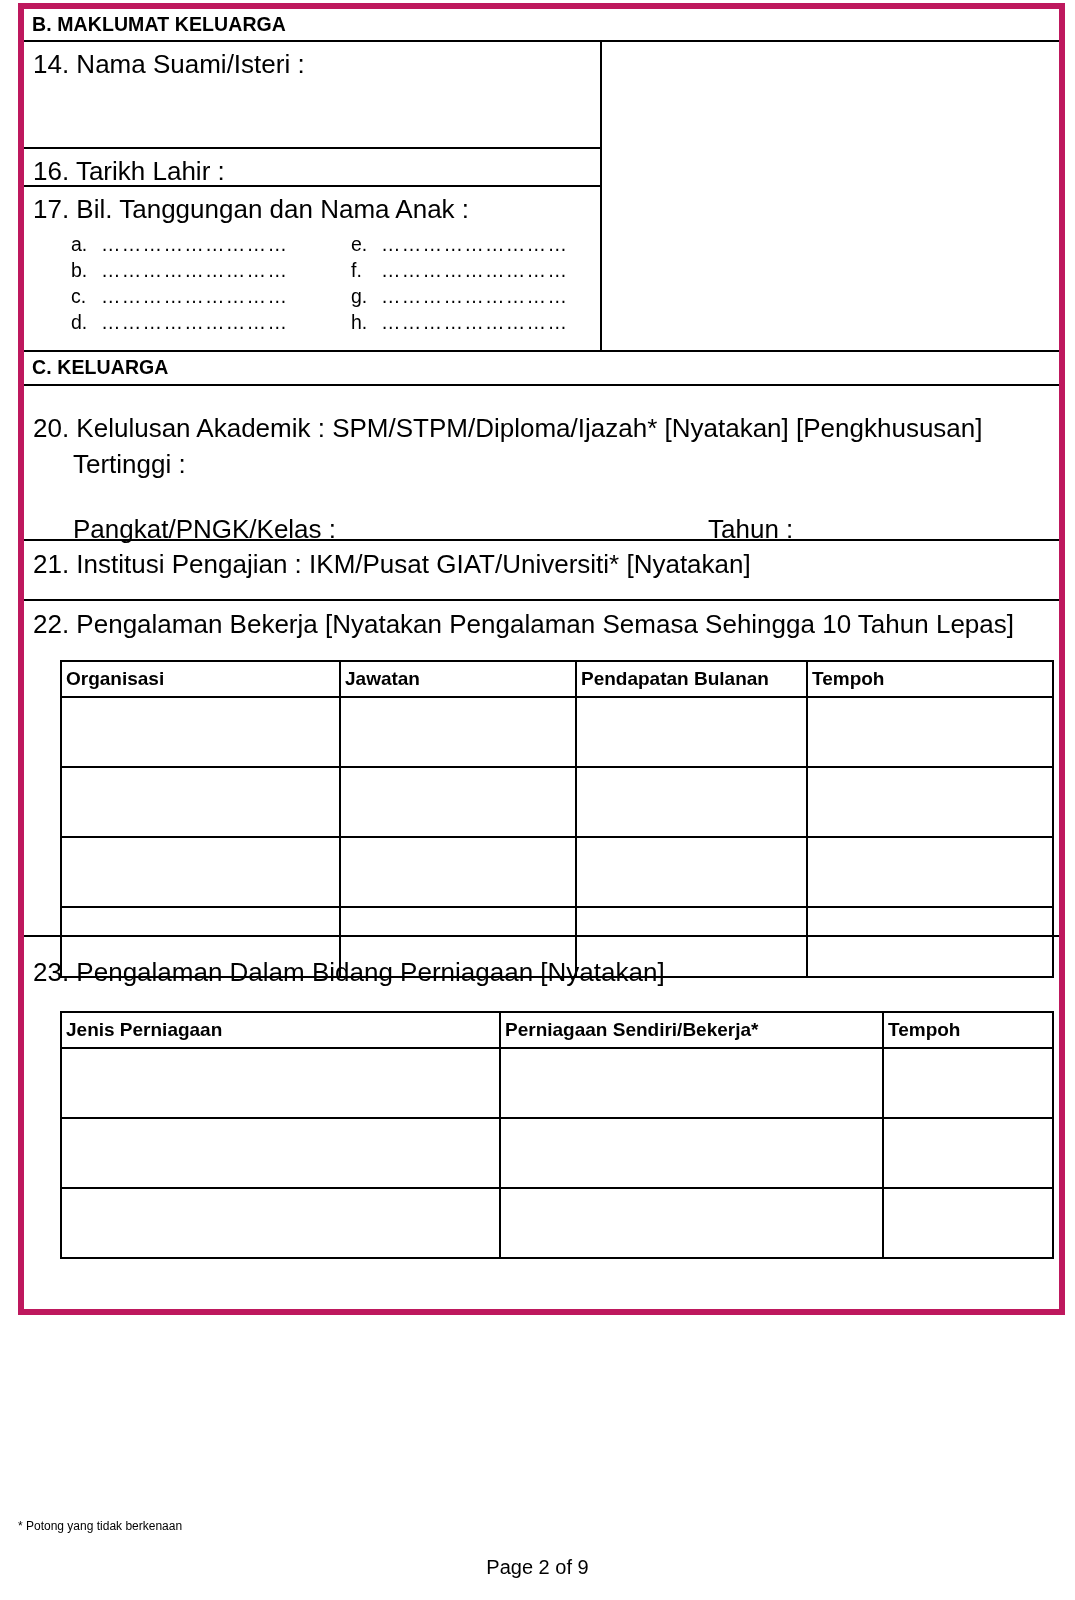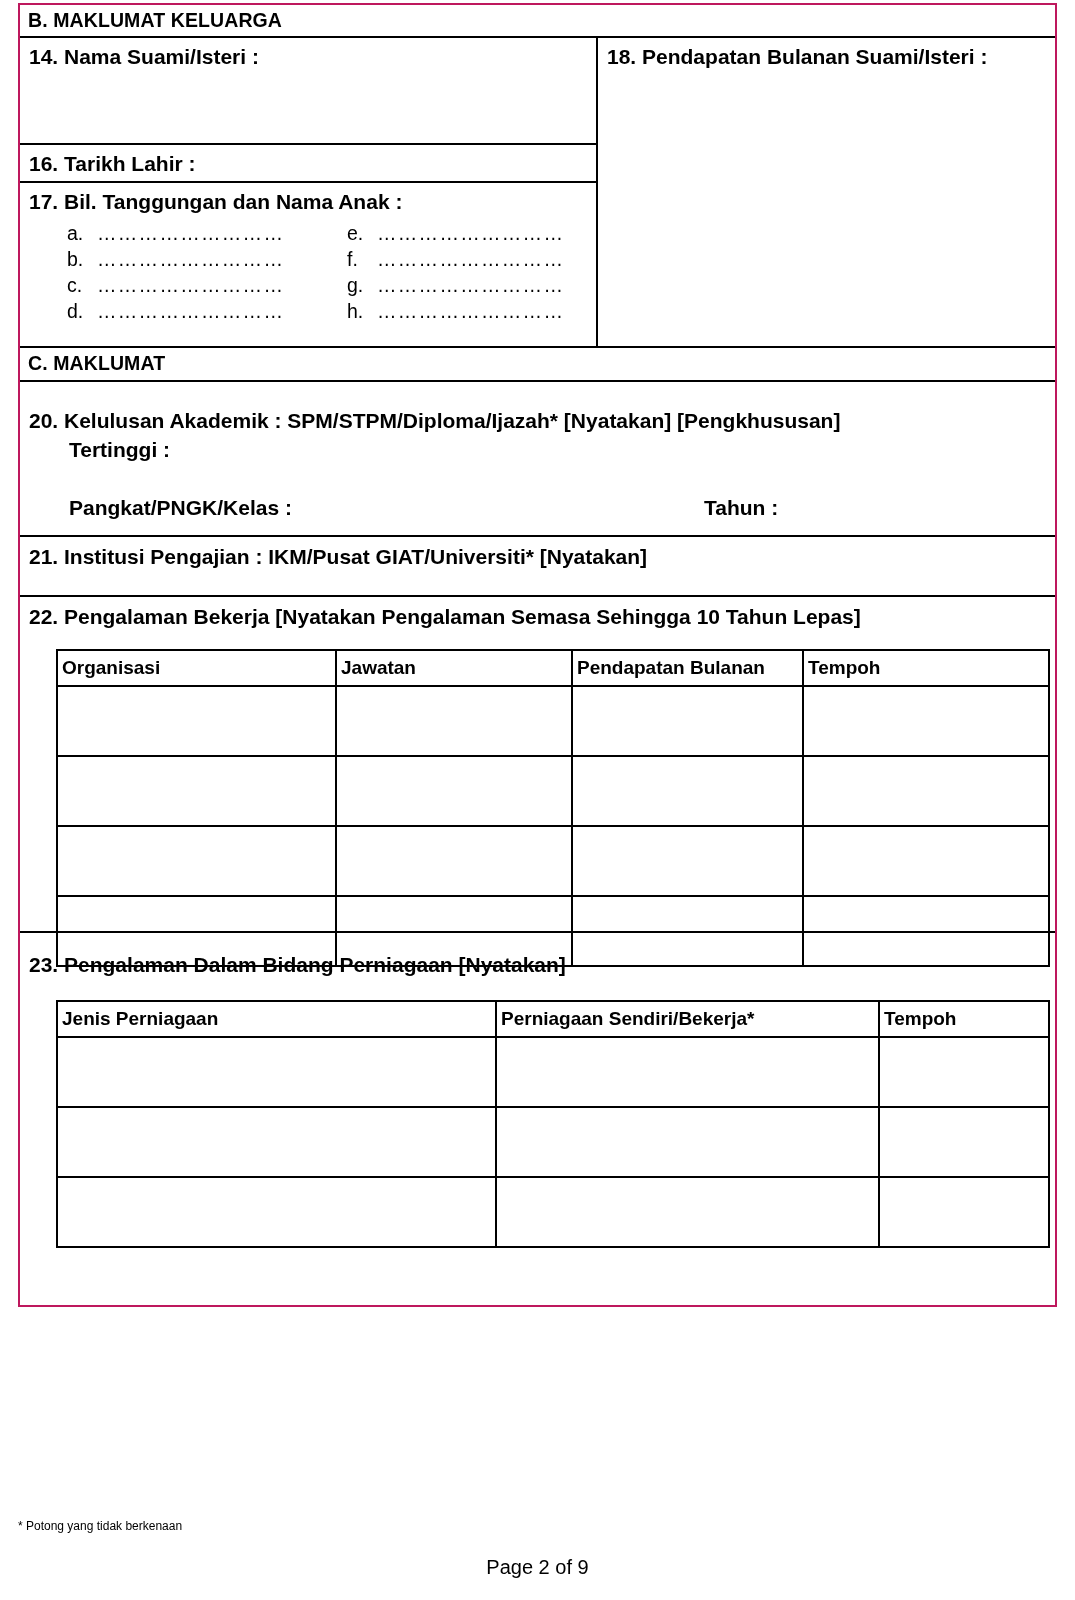--- a/index.html
+++ b/index.html
@@ -22,42 +22,42 @@
     width: 1075px;
     height: 1600px;
   }
 
   
   .form-frame {
     position: absolute;
     left: 18px;
     top: 3px;
     width: 1035px;       
-    border: 2px solid #be185d;
+    border: 6px solid #be185d;
     box-sizing: content-box;
   }
 
   .band {
     border-bottom: 2px solid #000;
     box-sizing: border-box;
     position: relative;
   }
   .band.last { border-bottom: none; }
 
   .section-title {
     font-size: 19.5px;
     font-weight: bold;
     padding: 4px 8px 5px 8px;
     letter-spacing: 0.1px;
     line-height: 1.15;
   }
 
   .q {
-    font-size: 21px;
-    font-weight: bold;
+    font-size: 26px;
+    font-weight: normal;
     line-height: 1.38;
   }
 
   
   .split {
     display: flex;
     align-items: stretch;
   }
   .split-left {
     width: 578px;
@@ -205,30 +205,27 @@
                 <span class="dots">………………………</span>
               </div>
             </div>
           </div>
 
         </div>
 
         <div class="split-right">
 
 
-          <div class="cell h-q18">
-            <div class="q">18. Pendapatan Bulanan Suami/Isteri :</div>
-          </div>
 
         </div>
       </div>
     </div>
 
     <div class="band">
-      <div class="section-title">C. MAKLUMAT</div>
+      <div class="section-title">C. KELUARGA</div>
     </div>
 
 
 
     <div class="band pad-row" style="height:155px;">
       <div class="q" style="margin-top:19px;">20. Kelulusan Akademik :  SPM/STPM/Diploma/Ijazah*  [Nyatakan] [Pengkhususan]</div>
       <div class="q indent-1">Tertinggi :</div>
       <div class="row-inline q indent-1" style="margin-top:29px;">
         <span class="left-part">Pangkat/PNGK/Kelas :</span>
         <span>Tahun :</span>

